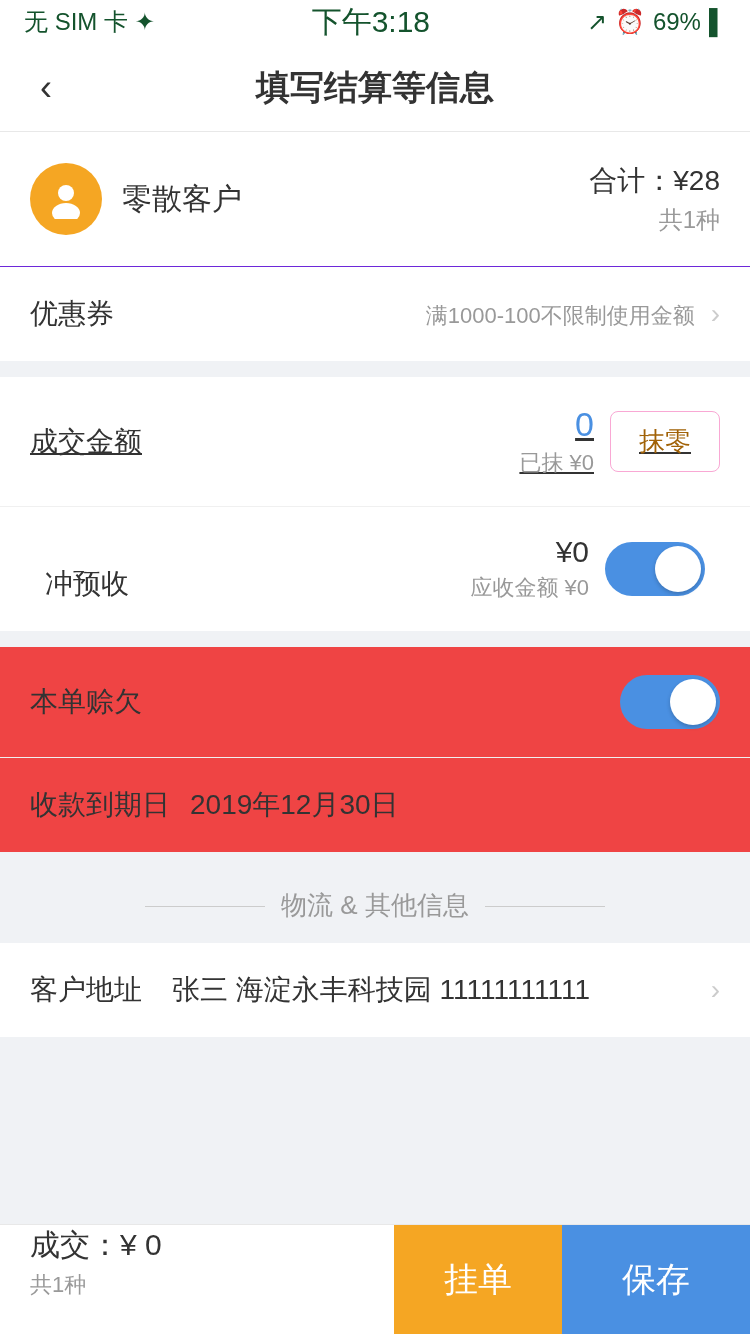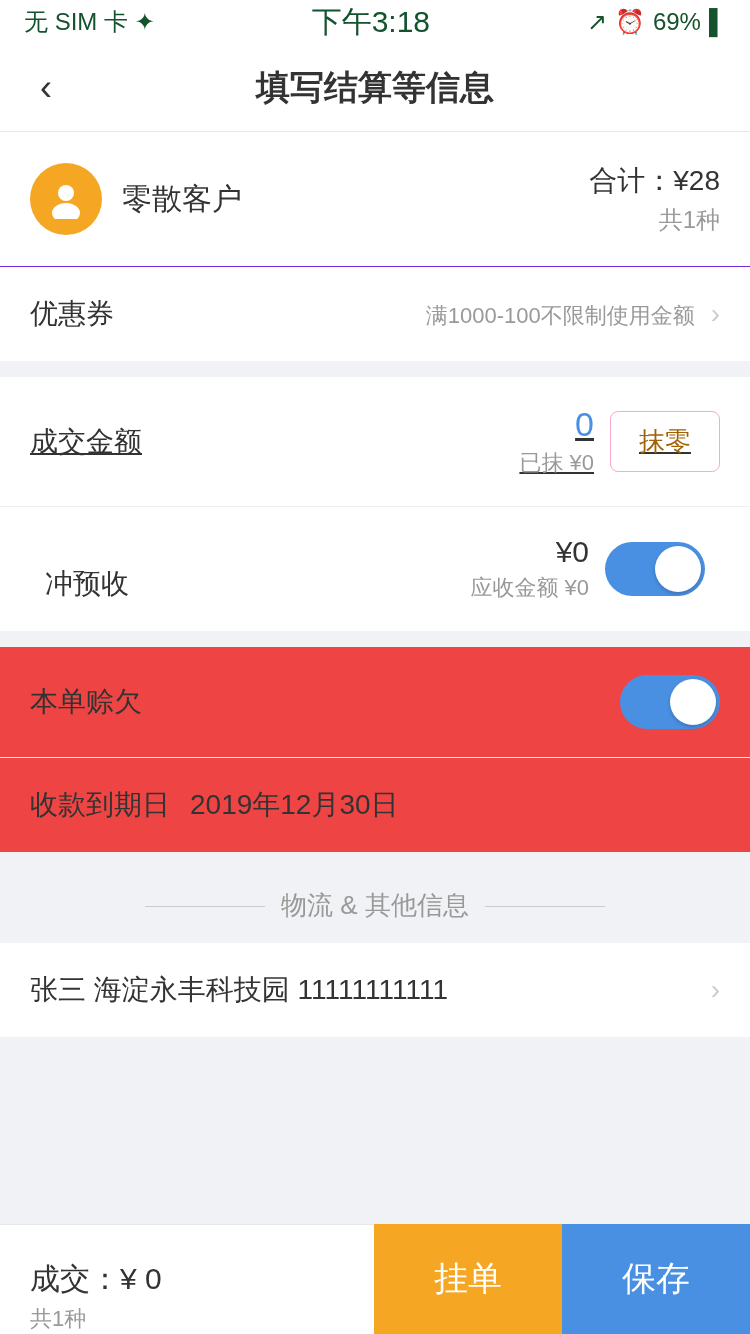--- a/index.html
+++ b/index.html
@@ -302,42 +302,42 @@
 
     
     .bottom-bar {
       position: fixed;
       bottom: 0;
       left: 0;
       width: 750px;
       height: 110px;
       background: #fff;
       display: flex;
-      align-items: flex-end;
+      align-items: flex-start;
       border-top: 1px solid #e8e8e8;
     }
     .bottom-summary {
       flex: 1;
       padding: 0 30px;
     }
     .bottom-deal {
       font-size: 26px;
       color: #333;
     }
     .bottom-deal span {
       font-size: 30px;
       font-weight: 500;
     }
     .bottom-count {
       font-size: 22px;
       color: #999;
       margin-top: 4px;
     }
     .btn-hang {
-      width: 188px;
+      width: 168px;
       height: 110px;
       background: #f5a623;
       display: flex;
       align-items: center;
       justify-content: center;
       font-size: 34px;
       color: #fff;
       font-weight: 500;
       cursor: pointer;
     }
@@ -440,20 +440,21 @@
 </div>
 
 <div class="logistics-section">
   <div class="logistics-header">
     <span class="logistics-title">物流 &amp; 其他信息</span>
   </div>
 </div>
 
 <div class="address-section">
   <div class="address-row">
+    <span class="address-label">客户地址</span>
     <span class="address-value">张三 海淀永丰科技园 11111111111</span>
     <span class="chevron-icon">›</span>
   </div>
 </div>
 
 <div class="empty-space"></div>
 
 <div class="bottom-bar">
   <div class="bottom-summary">
     <div class="bottom-deal">

